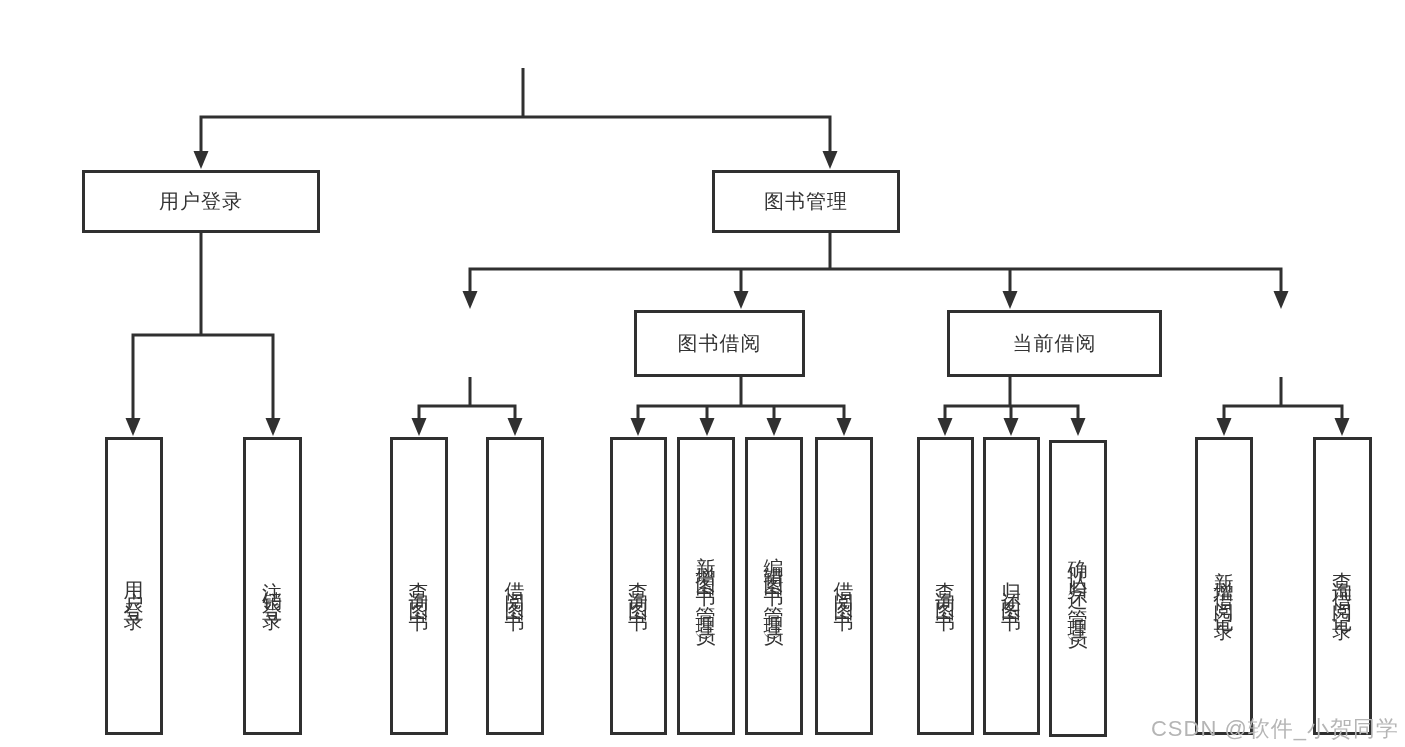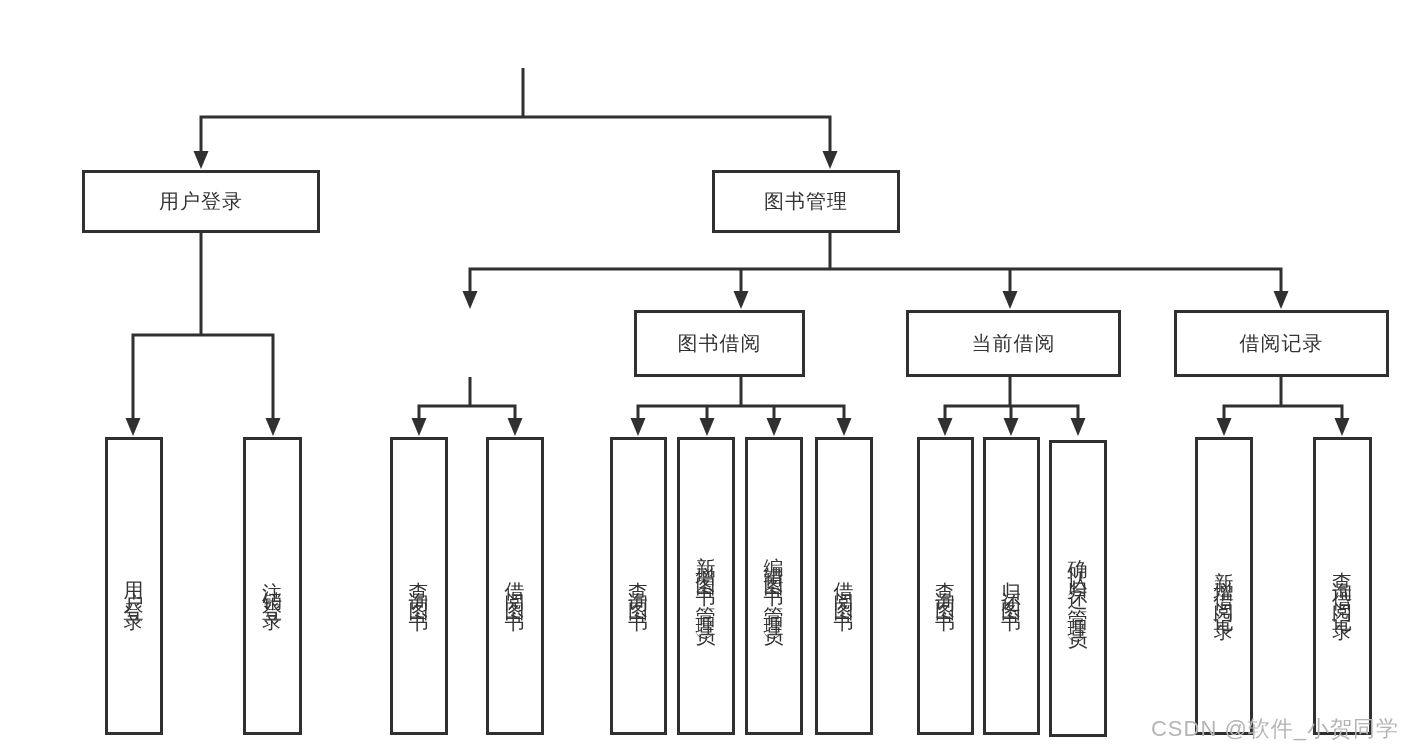--- a/index.html
+++ b/index.html
@@ -73,22 +73,21 @@
       <polygon points="1216.5,418 1231.5,418 1224,436"></polygon>
       <polygon points="1334.5,418 1349.5,418 1342,436"></polygon>
     </g>
   </svg>
 
 
   <div class="hbox" style="left:82px; top:170px; width:238px; height:63px;">用户登录</div>
   <div class="hbox" style="left:712px; top:170px; width:188px; height:63px;text-align:center;">图书管理</div>
 
   <div class="hbox" style="left:634px; top:310px; width:171px; height:67px;">图书借阅</div>
-  <div class="hbox" style="left:906px; top:310px; width:215px; height:67px;font-family:Liberation Mono, monospace;">当前借阅</div>
-  <div class="hbox" style="left:1174px; top:310px; width:215px; height:67px;">借阅记录</div>
+  <div class="hbox" style="left:947px; top:310px; width:215px; height:67px;font-family:Liberation Mono, monospace;">当前借阅</div>
 
   <div class="vbox" style="left:105px; top:437px; width:58px; height:298px;">
     <span class="vtext">用户登录</span>
   </div>
   <div class="vbox" style="left:243px; top:437px; width:59px; height:298px;">
     <span class="vtext">注销登录</span>
   </div>
 
   <div class="vbox" style="left:390px; top:437px; width:58px; height:298px;">
     <span class="vtext">查询图书</span>

